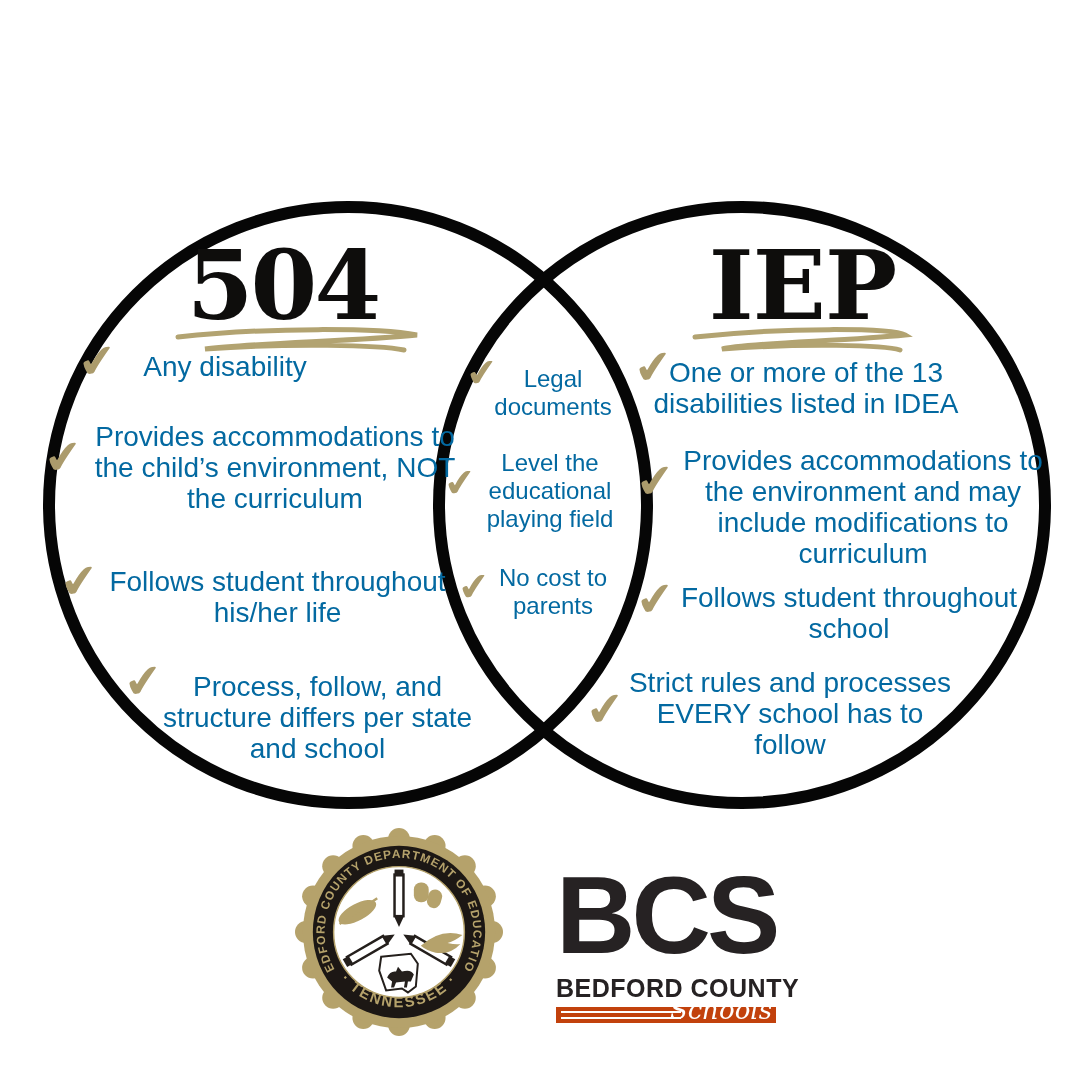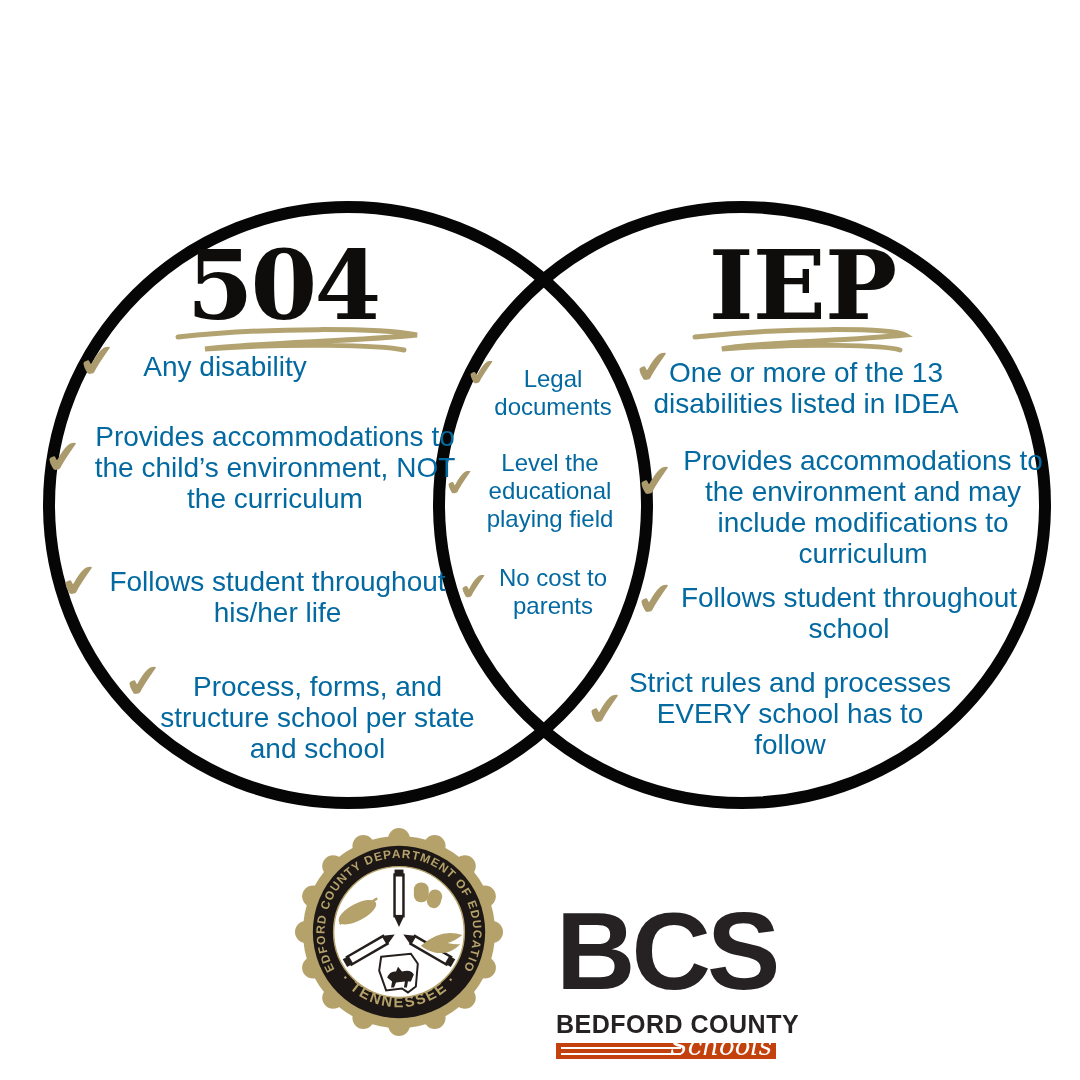--- a/index.html
+++ b/index.html
@@ -14,21 +14,21 @@
   
   .circle-heading{position:absolute;text-align:center;color:#0e0d0c;
                   font-family:"DejaVu Serif",serif;font-weight:700;font-size:96px;line-height:96px;letter-spacing:-3px;}
   
   .item{position:absolute;text-align:center;color:#0369a1;font-size:28px;line-height:31px;}
   .item.mid{font-size:24px;line-height:28px;}
   .check{position:absolute;color:#ab9b6c;font-family:"DejaVu Sans",sans-serif;
          transform:rotate(-6deg);line-height:1;}
   
   .seal-svg{position:absolute;left:294px;top:827px;width:210px;height:210px;}
-  .bcs{position:absolute;left:556px;top:858px;width:220px;color:#262223;text-align:right;margin-top:36px;}
+  .bcs{position:absolute;left:556px;top:858px;width:220px;color:#262223;text-align:right;}
   .bcs-acronym{font-size:110px;line-height:86px;font-weight:700;letter-spacing:-4px;padding-top:14px;}
   .bcs-name{font-size:25px;font-weight:700;letter-spacing:0.5px;margin-top:16px;white-space:nowrap;}
   .bcs-bar{position:relative;margin-top:4px;height:16px;background:#c2410c;}
   .bar-lines{position:absolute;left:5px;top:4px;width:120px;}
   .bar-lines i{display:block;height:2px;background:#ffffff;margin-bottom:4px;}
   .bcs-script{position:absolute;right:4px;top:-10px;color:#ffffff;
               font-family:"DejaVu Serif",serif;font-style:italic;font-size:26px;line-height:26px;}
 </style>
 </head>
 <body>
@@ -51,21 +51,21 @@
   <span class="check" style="left:78px;top:338px;font-size:46px;">✔</span>
   <div class="item" style="left:105px;top:351px;width:240px;">Any disability</div>
 
   <span class="check" style="left:44px;top:434px;font-size:46px;">✔</span>
   <div class="item" style="left:90px;top:421px;width:370px;">Provides accommodations to the child’s environment, NOT the curriculum</div>
 
   <span class="check" style="left:60px;top:558px;font-size:46px;">✔</span>
   <div class="item" style="left:95px;top:566px;width:365px;">Follows student throughout his/her life</div>
 
   <span class="check" style="left:124px;top:658px;font-size:46px;">✔</span>
-  <div class="item" style="left:145px;top:671px;width:345px;">Process, forms, and structure school per state and school</div>
+  <div class="item" style="left:145px;top:671px;width:345px;">Process, follow, and structure differs per state and school</div>
 
   <span class="check" style="left:466px;top:354px;font-size:38px;">✔</span>
   <div class="item mid" style="left:478px;top:365px;width:150px;">Legal documents</div>
 
   <span class="check" style="left:444px;top:464px;font-size:38px;">✔</span>
   <div class="item mid" style="left:475px;top:449px;width:150px;">Level the educational playing field</div>
 
   <span class="check" style="left:458px;top:568px;font-size:38px;">✔</span>
   <div class="item mid" style="left:478px;top:564px;width:150px;">No cost to parents</div>
 

